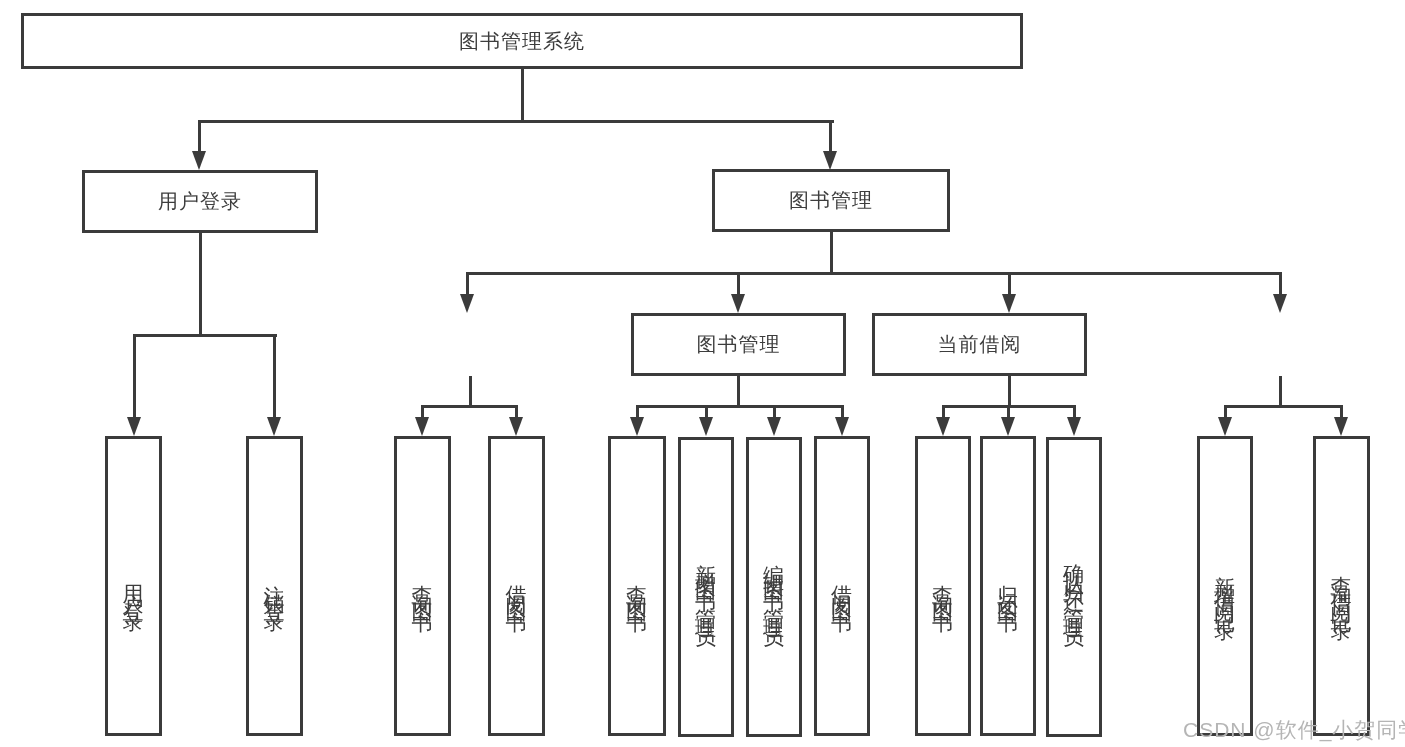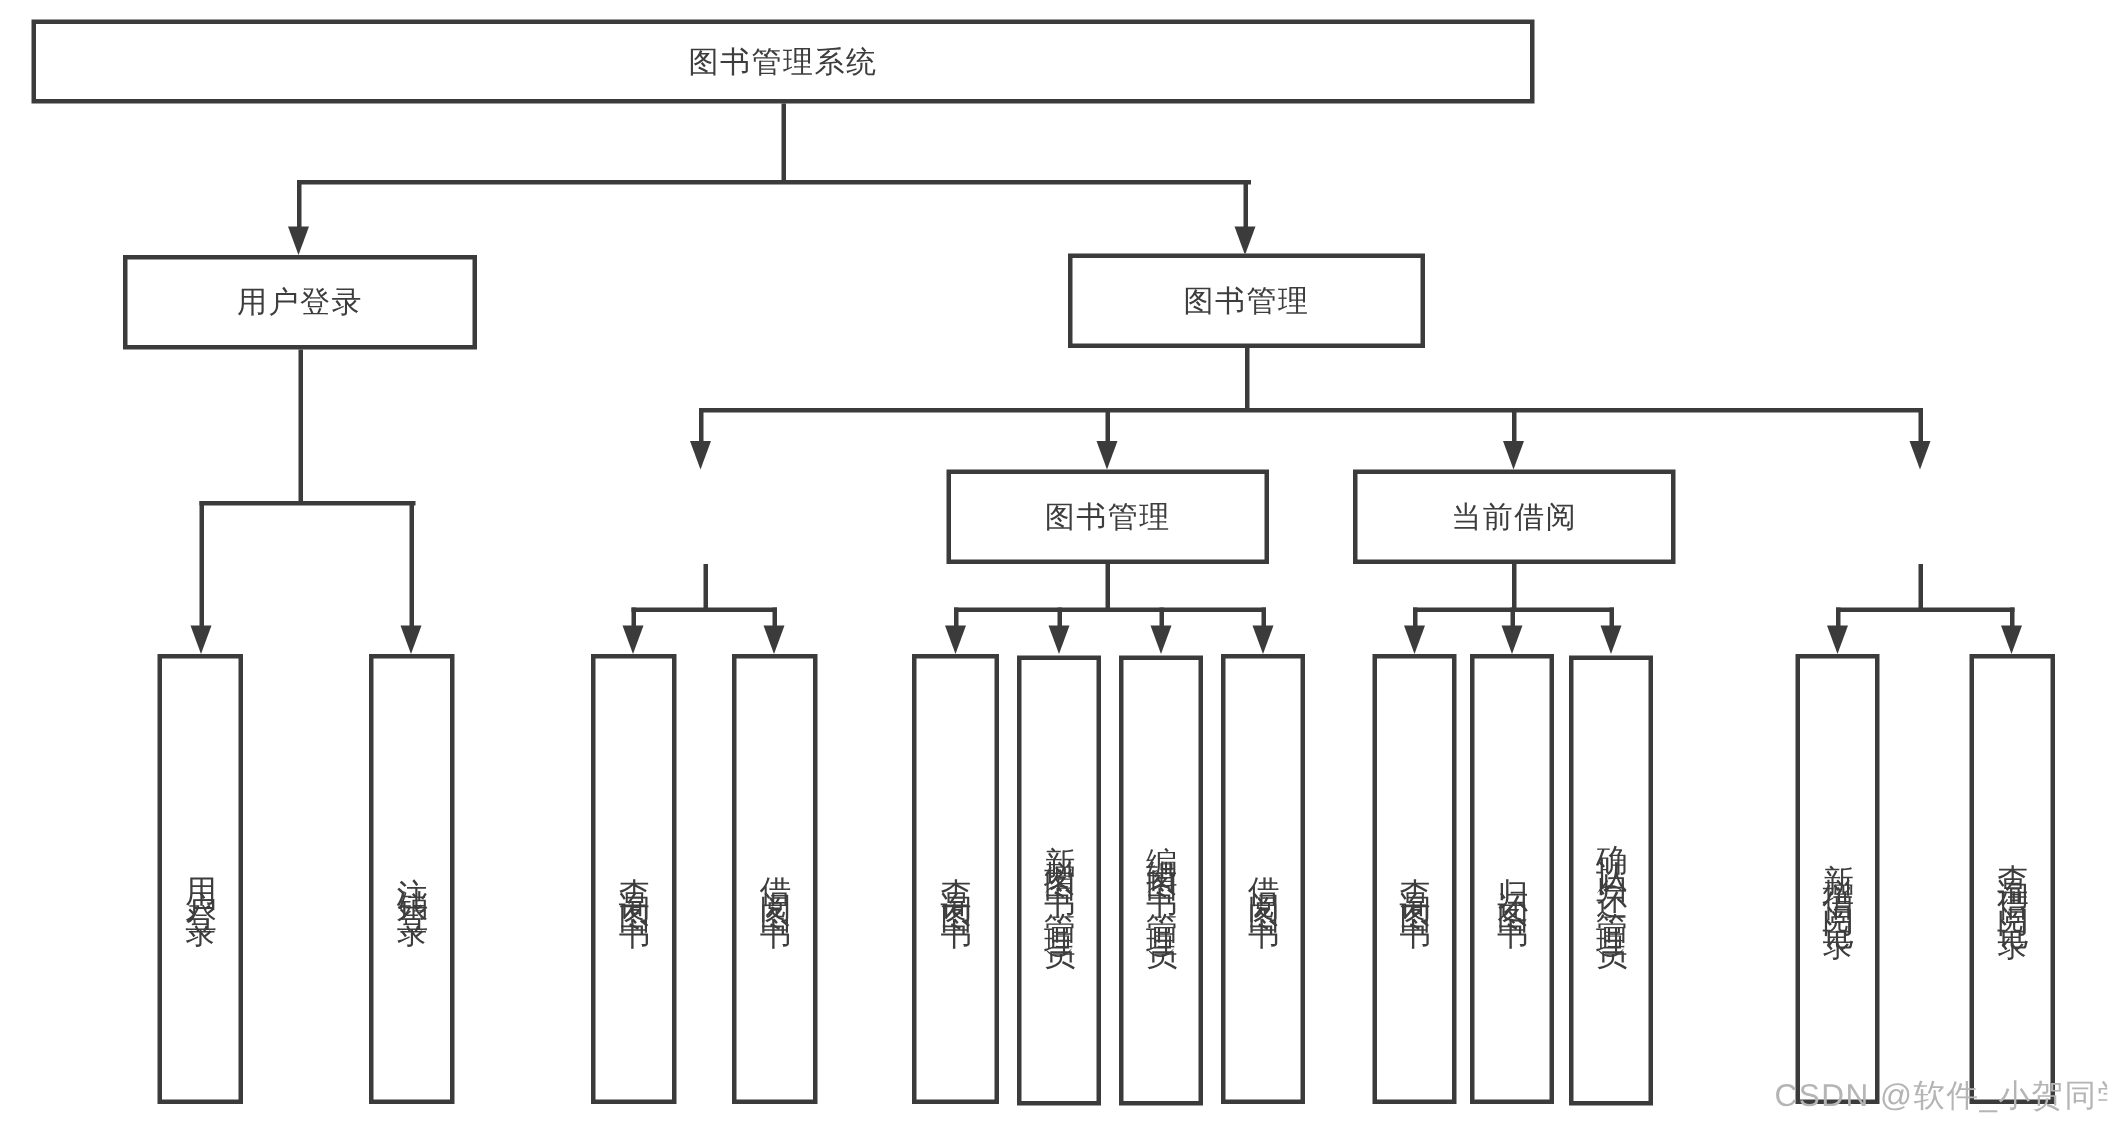--- a/index.html
+++ b/index.html
@@ -79,21 +79,21 @@
   <div class="l" style="left:465.5px;top:272px;width:3px;height:24px"></div>
   <div class="ar" style="left:459.5px;top:294px"></div>
   <div class="l" style="left:736.5px;top:272px;width:3px;height:24px"></div>
   <div class="ar" style="left:730.5px;top:294px"></div>
   <div class="l" style="left:1007.5px;top:272px;width:3px;height:24px"></div>
   <div class="ar" style="left:1001.5px;top:294px"></div>
   <div class="l" style="left:1278.5px;top:272px;width:3px;height:24px"></div>
   <div class="ar" style="left:1272.5px;top:294px"></div>
 
   <div class="box" style="left:631px;top:313px;width:215px;height:63px">图书管理</div>
-  <div class="box" style="left:902px;top:313px;width:215px;height:63px">当前借阅</div>
+  <div class="box" style="left:872px;top:313px;width:215px;height:63px">当前借阅</div>
 
   <div class="l" style="left:468.5px;top:376px;width:3px;height:31px"></div>
   <div class="l" style="left:420.5px;top:405px;width:97px;height:3px"></div>
   <div class="l" style="left:420.5px;top:405px;width:3px;height:14px"></div>
   <div class="ar" style="left:414.5px;top:417px"></div>
   <div class="l" style="left:514.5px;top:405px;width:3px;height:14px"></div>
   <div class="ar" style="left:508.5px;top:417px"></div>
 
   <div class="l" style="left:736.5px;top:376px;width:3px;height:31px"></div>
   <div class="l" style="left:635.5px;top:405px;width:208px;height:3px"></div>

